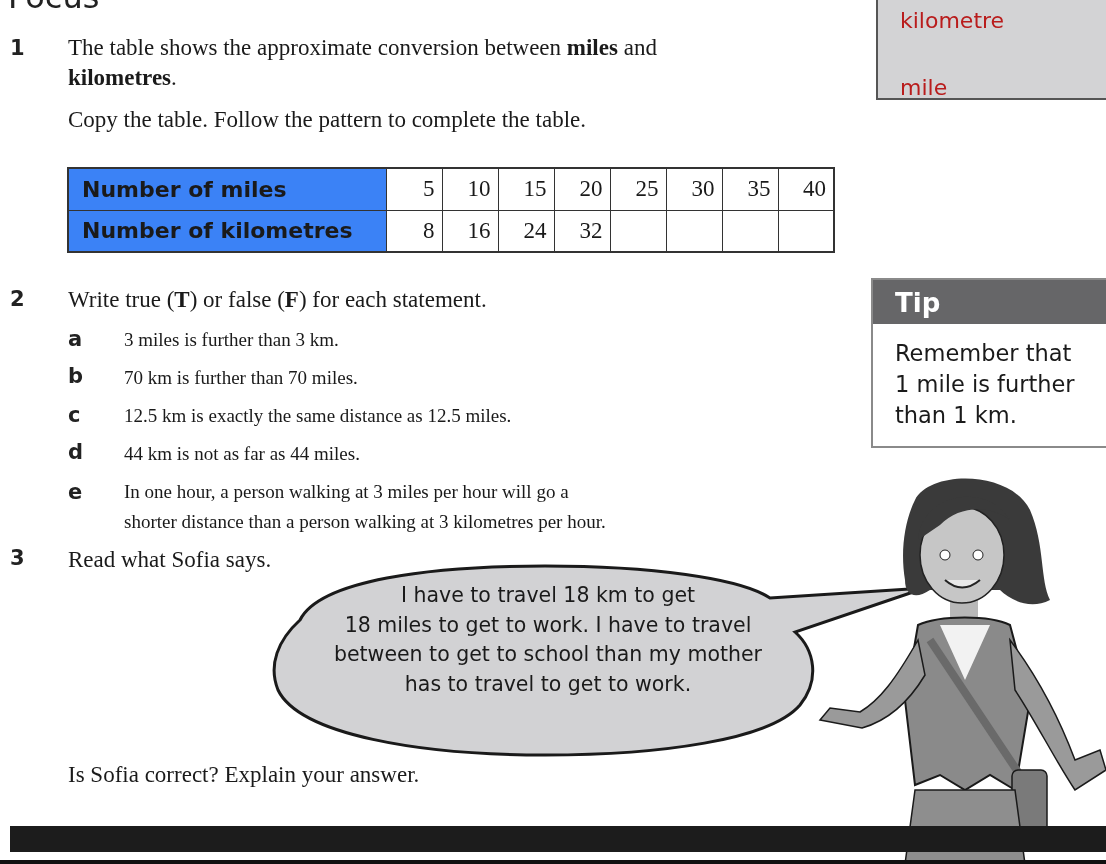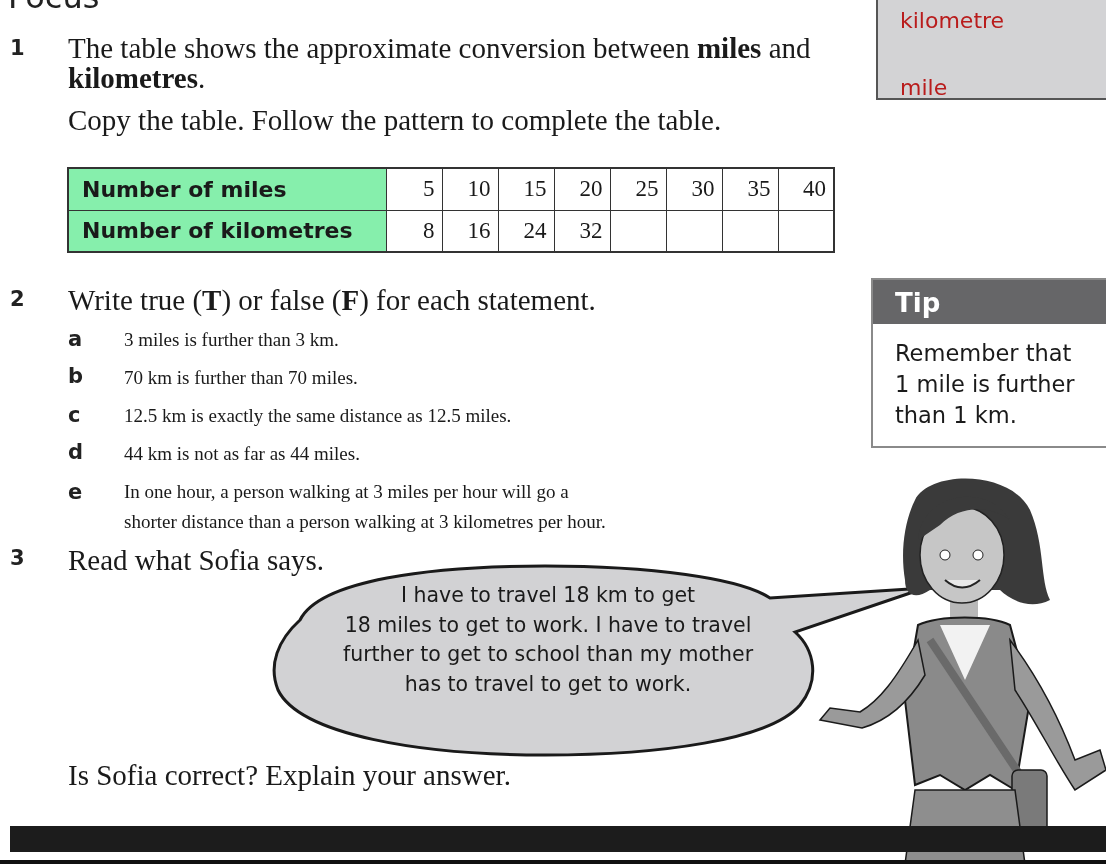--- a/index.html
+++ b/index.html
@@ -13,21 +13,21 @@
 
   .heading {
     position: absolute; left: 8px; top: -22px;
     font-size: 32px; color: #222;
   }
 
   .q-num {
     position: absolute; font-size: 21px; font-weight: bold; color: #222;
   }
   .q-text {
-    position: absolute; font-size: 29px; line-height: 30px; color: #1a1a1a;
+    position: absolute; font-size: 23px; line-height: 30px; color: #1a1a1a;
   }
   .sub-letter {
     position: absolute; font-size: 21px; font-weight: bold; color: #222;
   }
   .sub-text {
     position: absolute; font-size: 19px; line-height: 30px;
   }
 
   
   .keywords {
@@ -42,21 +42,21 @@
   table.conv {
     position: absolute; left: 67px; top: 167px;
     border-collapse: collapse; border: 2px solid #333;
   }
   table.conv td {
     border: 1.5px solid #333; height: 42px; padding: 0;
     font-family: "Liberation Serif", serif; font-size: 23px;
     text-align: right; padding-right: 7px; box-sizing: border-box;
   }
   table.conv td.rowhead {
-    background: #86efac; text-align: left; padding-left: 13px;
+    background: #3b82f6; text-align: left; padding-left: 13px;
     font-family: "DejaVu Sans", "Liberation Sans", sans-serif; font-weight: bold;
     font-size: 22px; width: 318px; color: #1a1a1a;
   }
   table.conv td.val { width: 56px; }
 
   
   .tip {
     position: absolute; left: 871px; top: 278px; width: 240px; height: 170px;
     border: 2px solid #8a8a8a; box-sizing: border-box; background: #fff;
   }
@@ -200,20 +200,20 @@
 
     <rect x="1012" y="770" width="35" height="70" rx="6" fill="#7a7a7a" stroke="#1a1a1a" stroke-width="1.5"></rect>
 
     <path d="M 915 790 L 1015 790 L 1025 864 L 905 864 Z" fill="#8e8e8e" stroke="#1a1a1a" stroke-width="1.5"></path>
   </g>
 </svg>
 
 <div class="bubble-text sans">
   <div>I have to travel 18 km to get</div>
   <div>18 miles to get to work. I have to travel</div>
-  <div>further to get to school than my mother</div>
+  <div>between to get to school than my mother</div>
   <div>has to travel to get to work.</div>
 </div>
 
 <div class="q-text serif" style="left:68px; top:760px;">Is Sofia correct? Explain your answer.</div>
 
 <div class="bottom-bar"></div>
 <div class="bottom-line"></div>
 
 </body></html>

